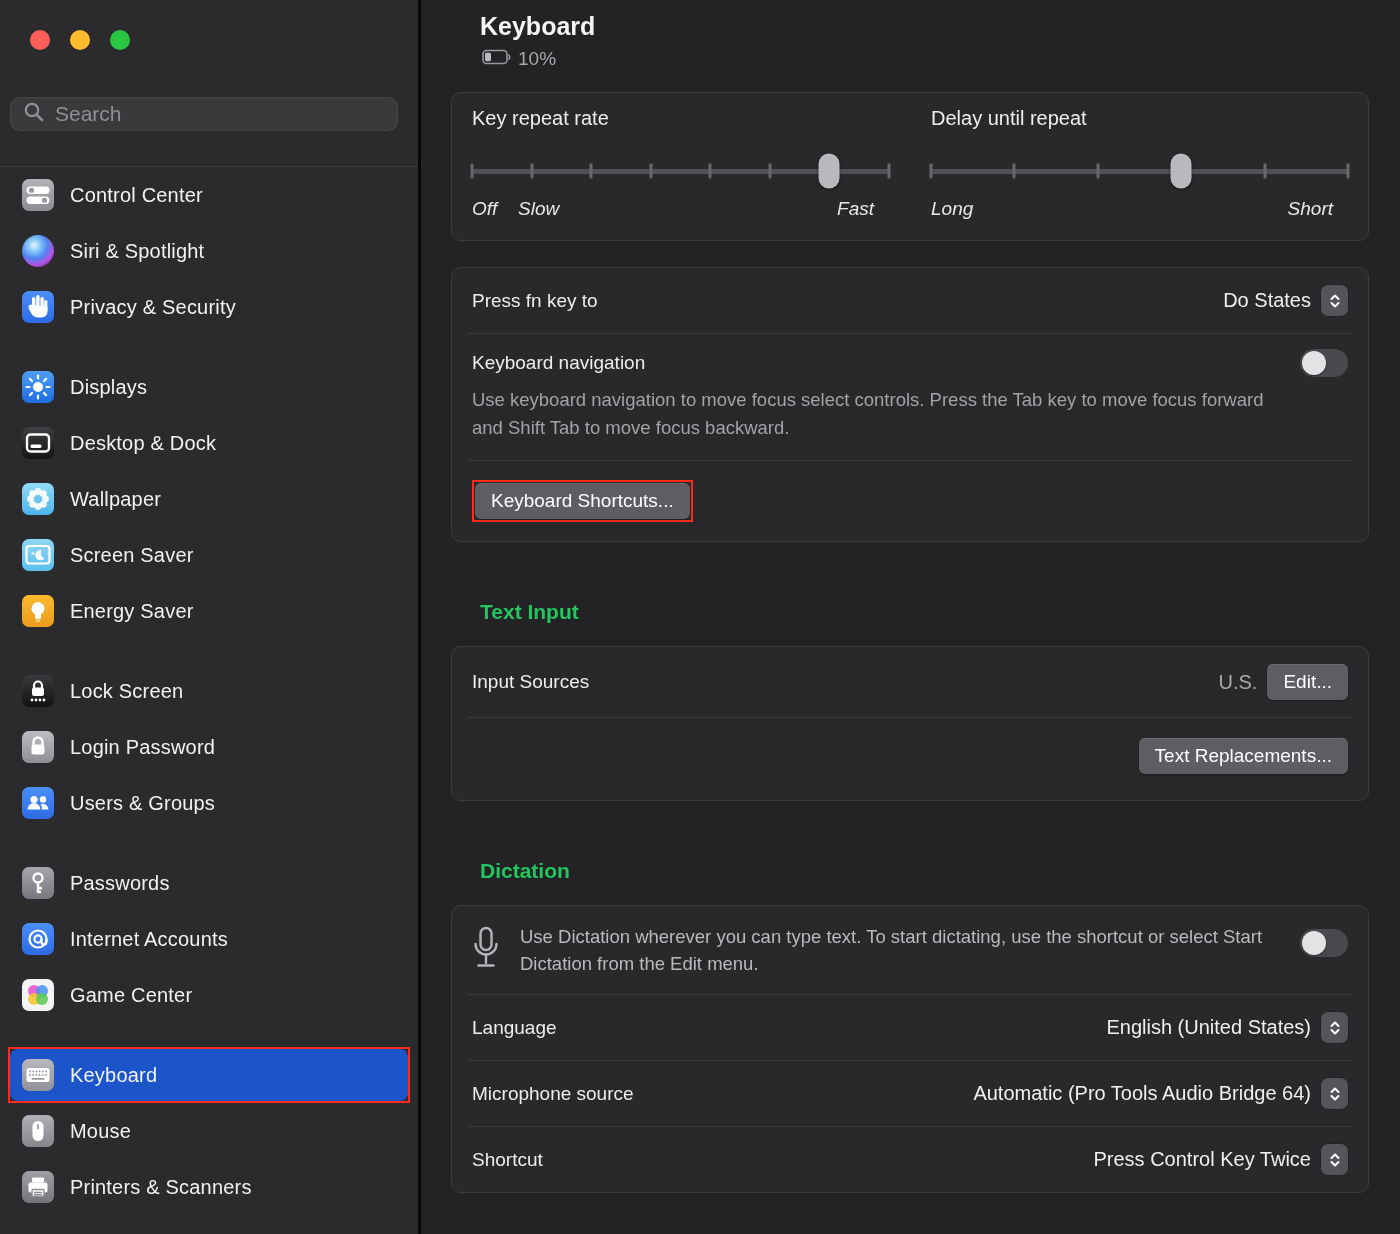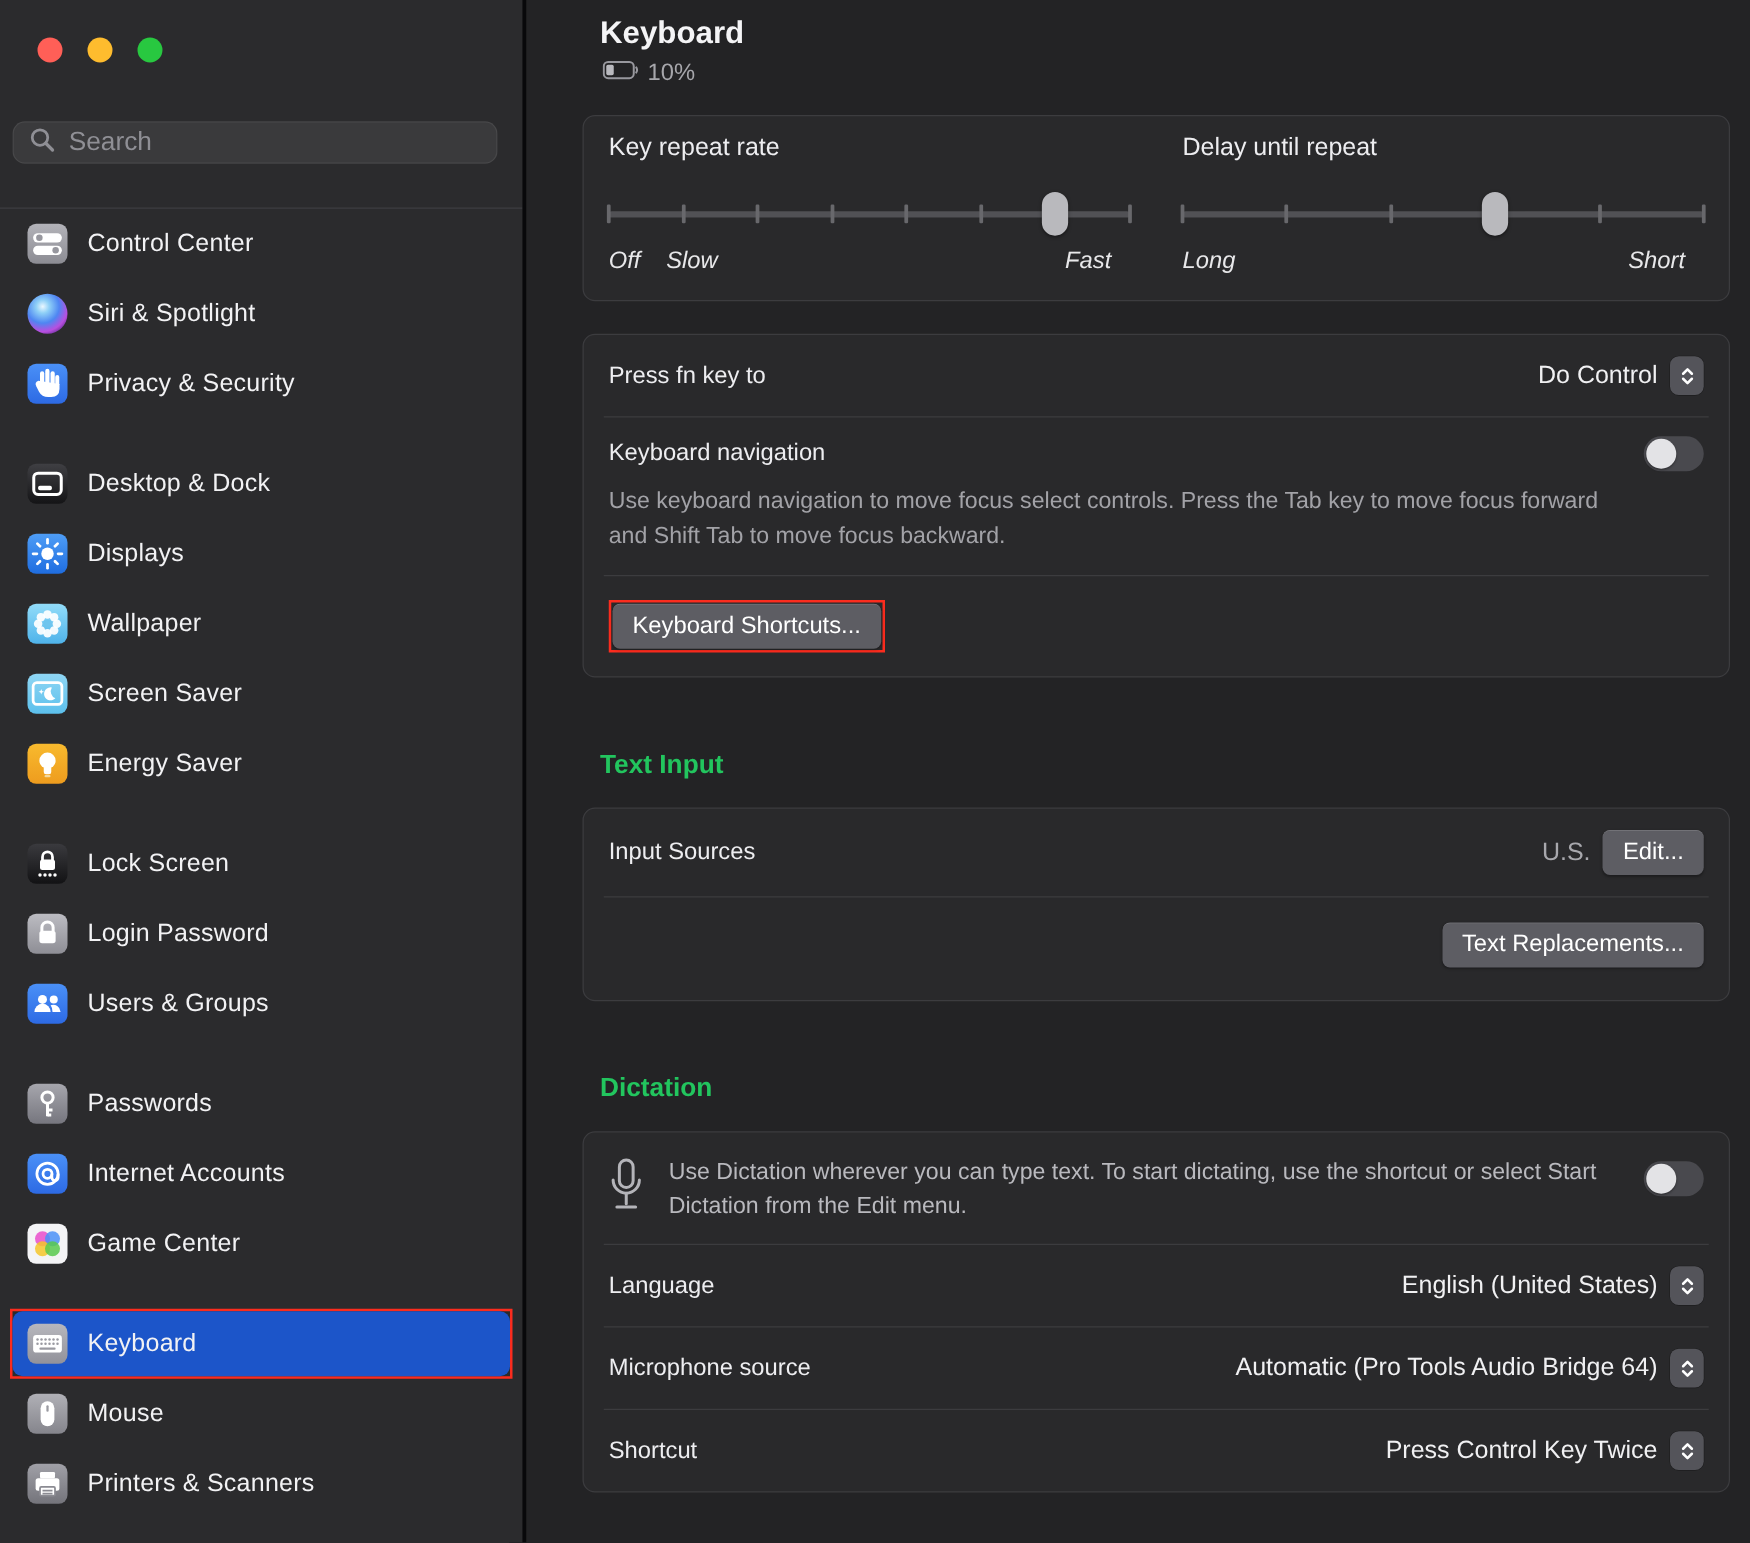--- a/index.html
+++ b/index.html
@@ -56,21 +56,21 @@
   }
   .app-icon svg { display:block; }
 
   
   .main { position:absolute; left:421px; top:0; width:979px; height:1234px; }
   .page-title { margin:12px 0 0 59px; font-size:25px; font-weight:bold; color:#f4f4f6; }
   .battery-line { margin:7px 0 0 61px; display:flex; align-items:center; gap:6px;
     color:#a6a6ab; font-size:19px; }
 
   .card {
-    margin-left:45px; width:918px;
+    margin-left:30px; width:918px;
     background:#29292b; border:1px solid #3c3c3f; border-radius:10px;
   }
   .card-divider { height:1px; background:#3c3c3f; margin:0 16px; }
 
   
   .sliders-card { margin-top:22px; padding:14px 20px 16px; display:flex; gap:42px; }
   .slider-col { width:417px; }
   .slider-col.right { width:417px; }
   .slider-title { font-size:20px; color:#ededf0; margin-bottom:22px; }
   .slider { position:relative; height:38px; }
@@ -189,46 +189,46 @@
               <path d="M8.6 13.5 q-3.2 1.2 -1.6 4.4 l2.2 4.4 q2.2 4.2 7.4 4.2 h2.4 q6.4 0 6.6 -6.4 v-4 l-17 -2.6 z"></path>
             </svg>
         </span>
         <span class="label">Privacy &amp; Security</span>
       </div>
     </div>
 
     <div class="side-gap"></div>
 
     <div class="side-group">
-      <div class="side-item">
-        <span class="app-icon" style="background:linear-gradient(#3f3f43,#141416)">
-          <svg width="32" height="32" viewBox="0 0 32 32">
-              <rect x="5" y="7.5" width="22" height="17" rx="3.5" fill="none" stroke="#fff" stroke-width="2.4"></rect>
-              <rect x="8.5" y="17.5" width="11" height="3.6" rx="1.4" fill="#fff"></rect>
-            </svg>
-        </span>
-        <span class="label">Desktop &amp; Dock</span>
-      </div>
       <div class="side-item">
         <span class="app-icon" style="background:linear-gradient(#4e9df6,#1f6de0)">
           <svg width="32" height="32" viewBox="0 0 32 32">
               <circle cx="16" cy="16" r="5" fill="#fff"></circle>
               <g stroke="#fff" stroke-width="2.2" stroke-linecap="round">
                 <line x1="16" y1="4.5" x2="16" y2="7.5"></line>
                 <line x1="16" y1="24.5" x2="16" y2="27.5"></line>
                 <line x1="4.5" y1="16" x2="7.5" y2="16"></line>
                 <line x1="24.5" y1="16" x2="27.5" y2="16"></line>
                 <line x1="7.9" y1="7.9" x2="10" y2="10"></line>
                 <line x1="22" y1="22" x2="24.1" y2="24.1"></line>
                 <line x1="24.1" y1="7.9" x2="22" y2="10"></line>
                 <line x1="10" y1="22" x2="7.9" y2="24.1"></line>
               </g>
             </svg>
         </span>
         <span class="label">Displays</span>
+      </div>
+      <div class="side-item">
+        <span class="app-icon" style="background:linear-gradient(#3f3f43,#141416)">
+          <svg width="32" height="32" viewBox="0 0 32 32">
+              <rect x="5" y="7.5" width="22" height="17" rx="3.5" fill="none" stroke="#fff" stroke-width="2.4"></rect>
+              <rect x="8.5" y="17.5" width="11" height="3.6" rx="1.4" fill="#fff"></rect>
+            </svg>
+        </span>
+        <span class="label">Desktop &amp; Dock</span>
       </div>
       <div class="side-item">
         <span class="app-icon" style="background:linear-gradient(#92dcf9,#4fb3ea)">
           <svg width="32" height="32" viewBox="0 0 32 32" fill="#fff" fill-opacity="0.92">
               <g>
                 <circle cx="16" cy="8.5" r="3.4"></circle>
                 <circle cx="16" cy="23.5" r="3.4"></circle>
                 <circle cx="8.5" cy="16" r="3.4"></circle>
                 <circle cx="23.5" cy="16" r="3.4"></circle>
                 <circle cx="10.7" cy="10.7" r="3.4"></circle>
@@ -447,21 +447,21 @@
         <span class="lbl-a">Long</span>
         <span class="lbl-end">Short</span>
       </div>
     </div>
   </div>
 
   <div class="card fn-card">
     <div class="row">
       <span class="row-label">Press fn key to</span>
       <span class="row-right">
-        <span class="row-value">Do Control</span>
+        <span class="row-value">Do States</span>
         <span class="stepper">
           <svg width="12" height="18" viewBox="0 0 12 18">
               <path d="M2.5 7 L6 3.5 L9.5 7" fill="none" stroke="#fff" stroke-width="2" stroke-linecap="round" stroke-linejoin="round"></path>
               <path d="M2.5 11 L6 14.5 L9.5 11" fill="none" stroke="#fff" stroke-width="2" stroke-linecap="round" stroke-linejoin="round"></path>
             </svg>
         </span>
       </span>
     </div>
     <div class="card-divider"></div>
     <div class="nav-block">

